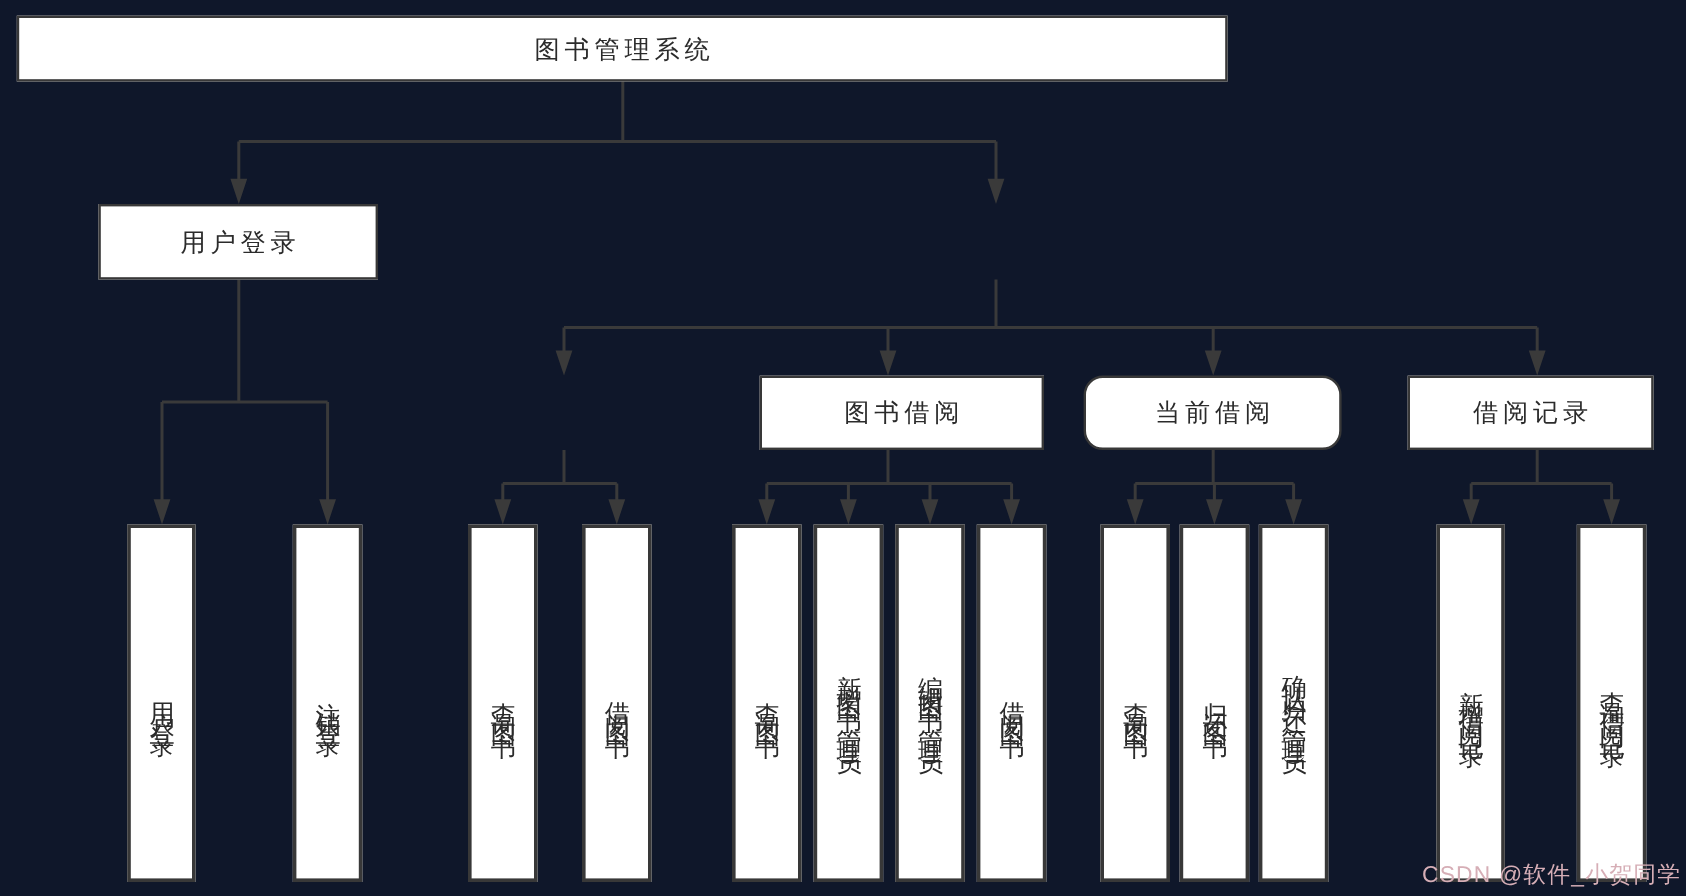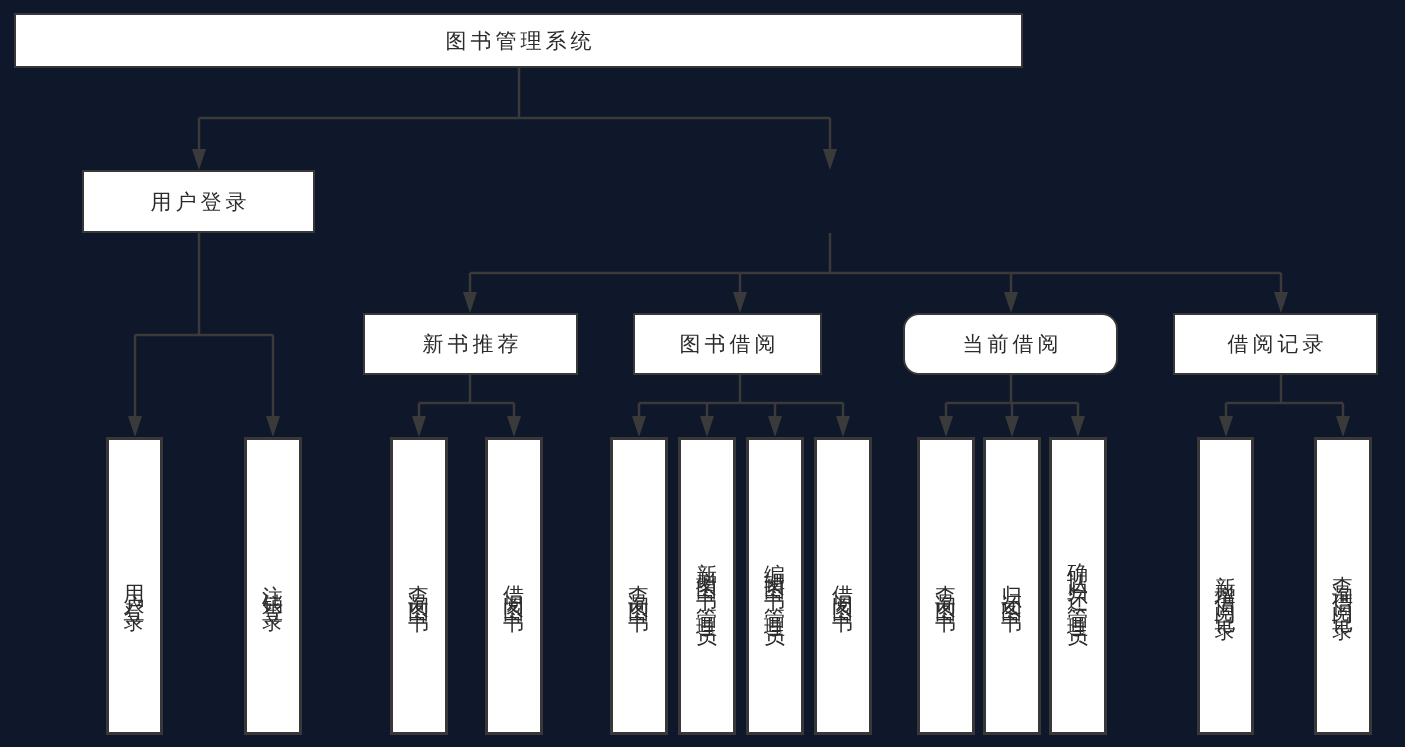--- a/index.html
+++ b/index.html
@@ -48,24 +48,21 @@
   </svg>
 
   <div class="node hbox" style="left:14px;top:13px;width:1009px;height:55px;">
     <span class="lbl">图书管理系统</span>
   </div>
 
   <div class="node hbox" style="left:82px;top:170px;width:233px;height:63px;">
     <span class="lbl">用户登录</span>
   </div>
 
-  <div class="node hbox" style="left:363px;top:313px;width:215px;height:62px;">
-    <span class="lbl">新书推荐</span>
-  </div>
-  <div class="node hbox" style="left:633px;top:313px;width:189px;height:62px;">
+  <div class="node hbox" style="left:633px;top:313px;width:237px;height:62px;">
     <span class="lbl">图书借阅</span>
   </div>
   <div class="node hbox" style="left:903px;top:313px;width:215px;height:62px;border-radius:16px;">
     <span class="lbl">当前借阅</span>
   </div>
   <div class="node hbox" style="left:1173px;top:313px;width:205px;height:62px;">
     <span class="lbl">借阅记录</span>
   </div>
 
   <div class="node vbox" style="left:106px;top:437px;width:57px;height:298px;">
@@ -105,14 +102,15 @@
     <span class="lbl">确认归还（管理员）</span>
   </div>
 
   <div class="node vbox" style="left:1197px;top:437px;width:57px;height:298px;">
     <span class="lbl">新增借阅记录</span>
   </div>
   <div class="node vbox" style="left:1314px;top:437px;width:58px;height:298px;">
     <span class="lbl">查询借阅记录</span>
   </div>
 
+  <div class="watermark">CSDN @软件_小贺同学</div>
 
 </div>
 
 </body></html>

